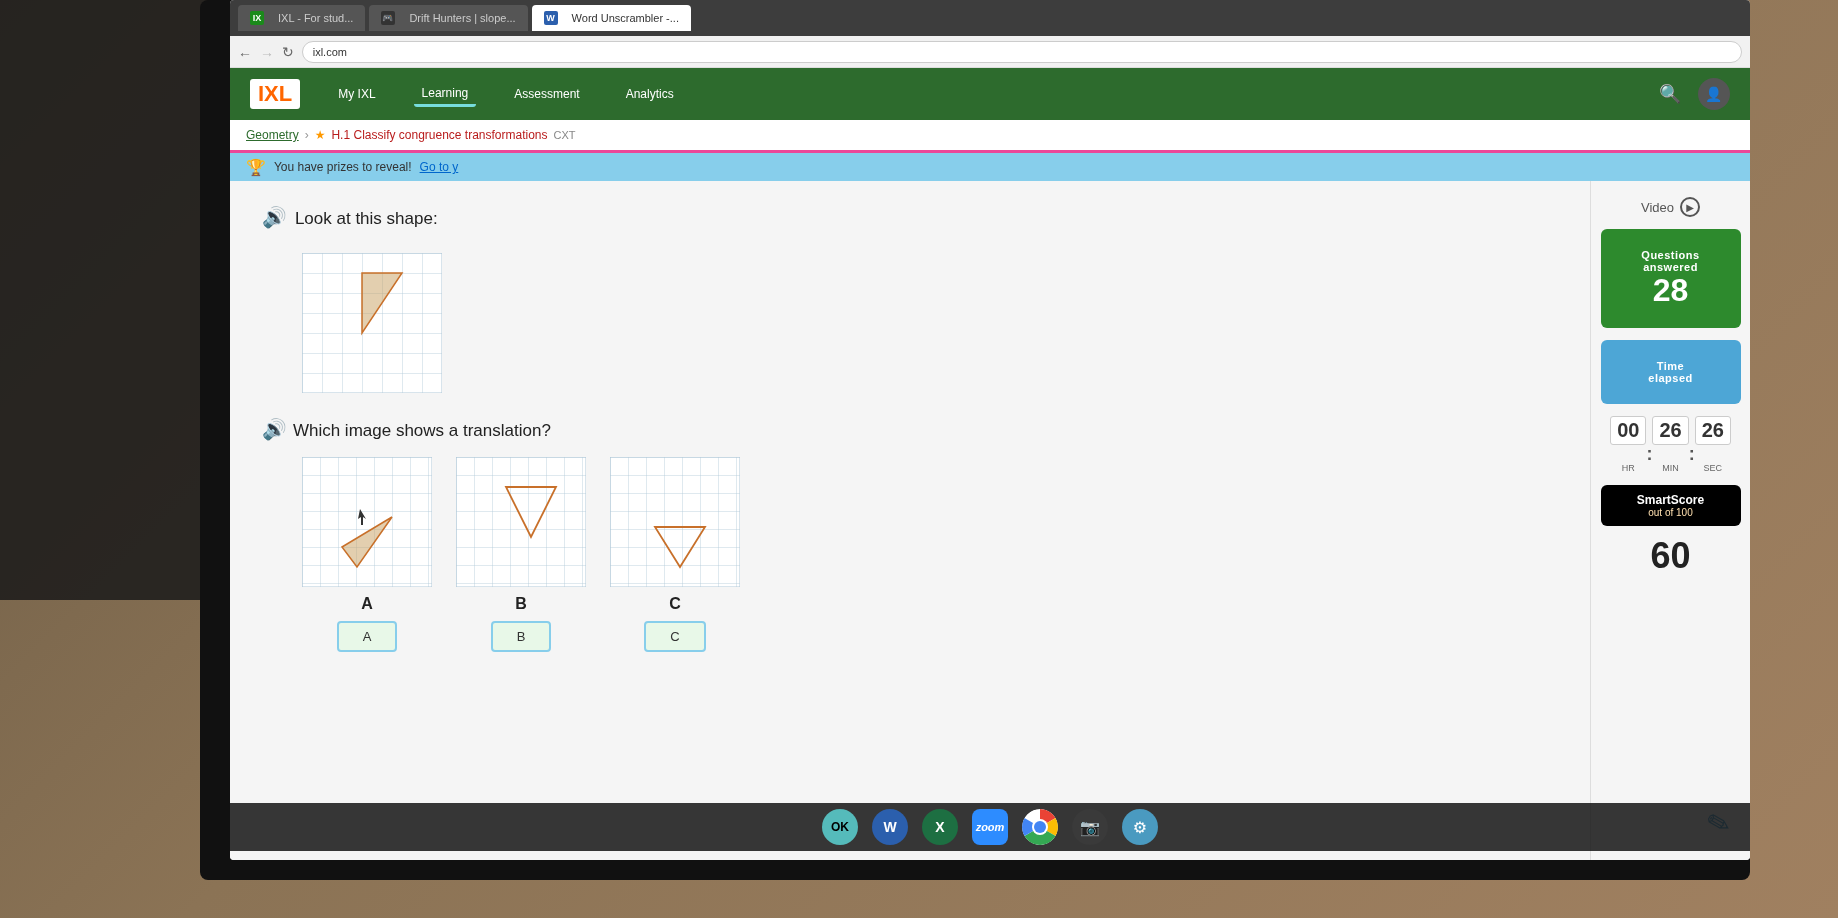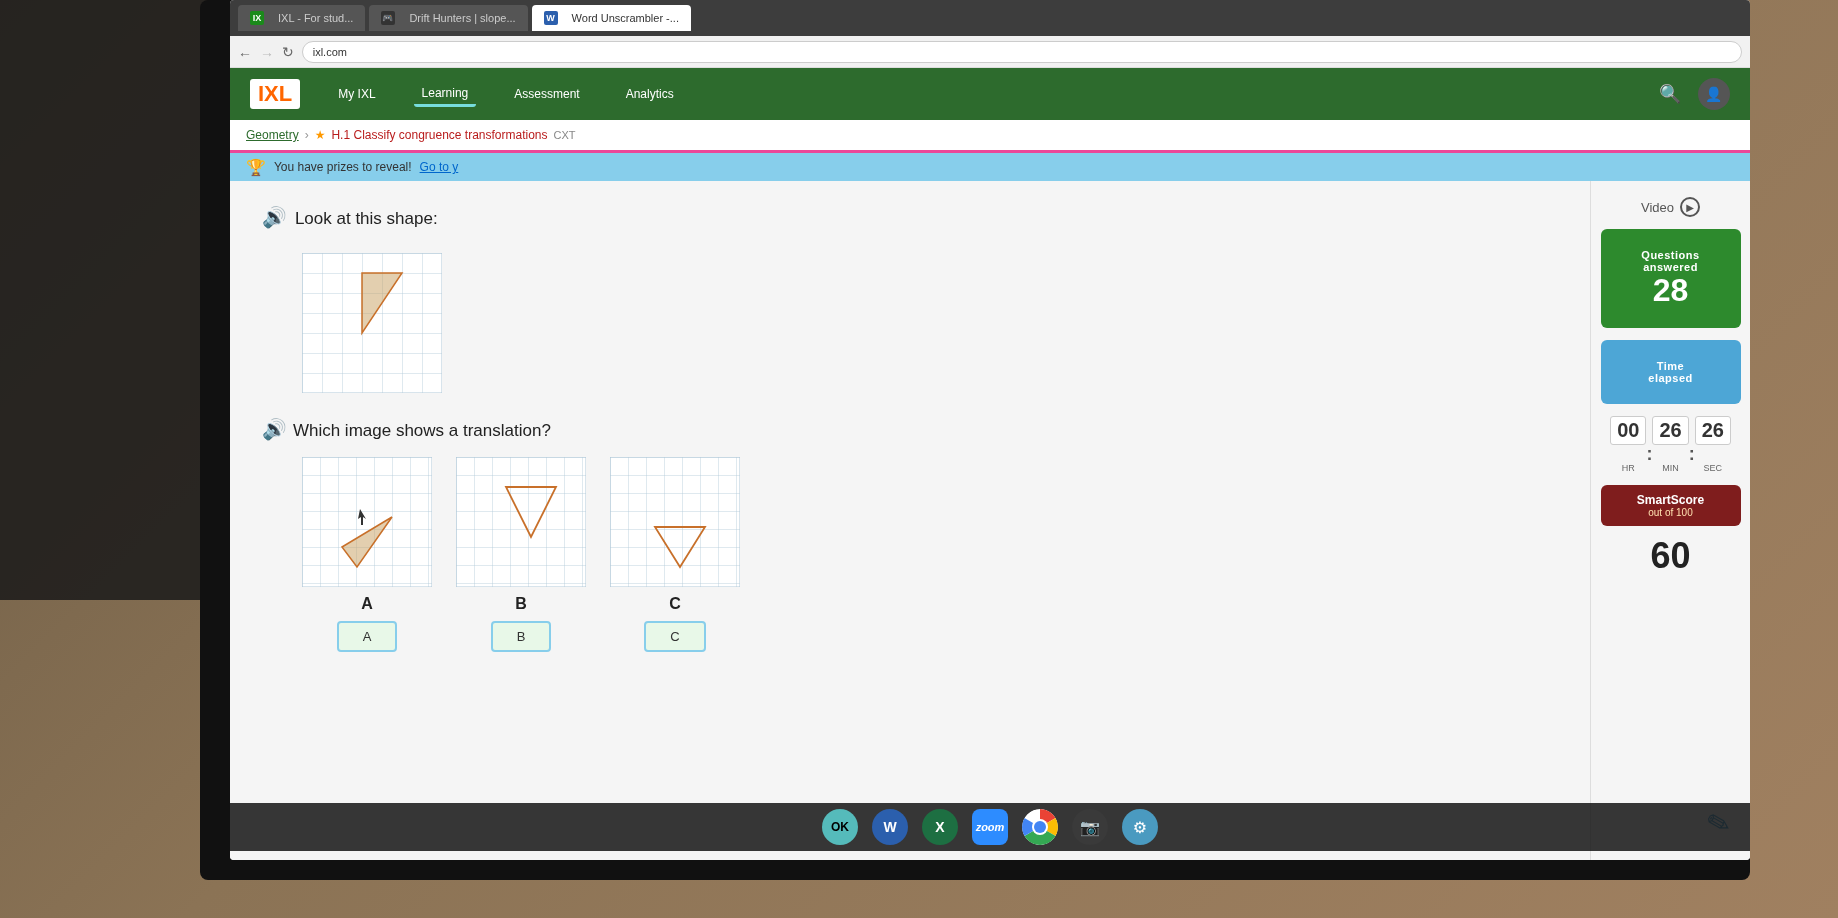--- a/index.html
+++ b/index.html
@@ -408,21 +408,21 @@
 
     .time-colon {
       font-size: 18px;
       font-weight: bold;
       color: #555;
       margin-bottom: 8px;
     }
 
     .smartscore-box {
       width: 140px;
-      background: #7f1d1d;
+      background: #000000;
       border-radius: 6px;
       padding: 8px 12px;
       text-align: center;
     }
 
     .smartscore-label {
       font-size: 12px;
       font-weight: bold;
       color: #fff;
     }

